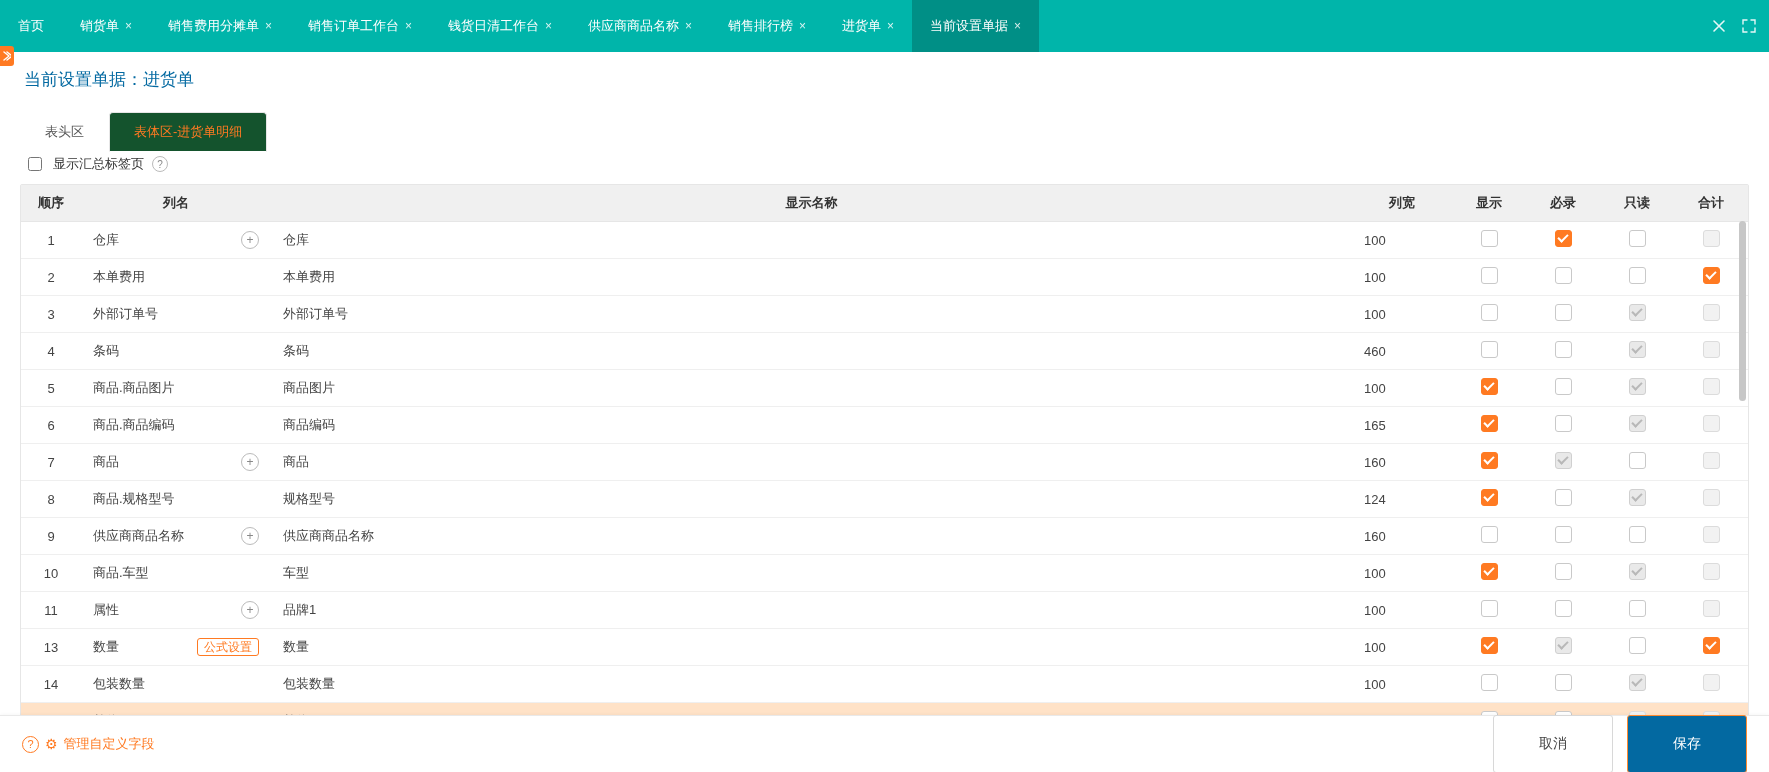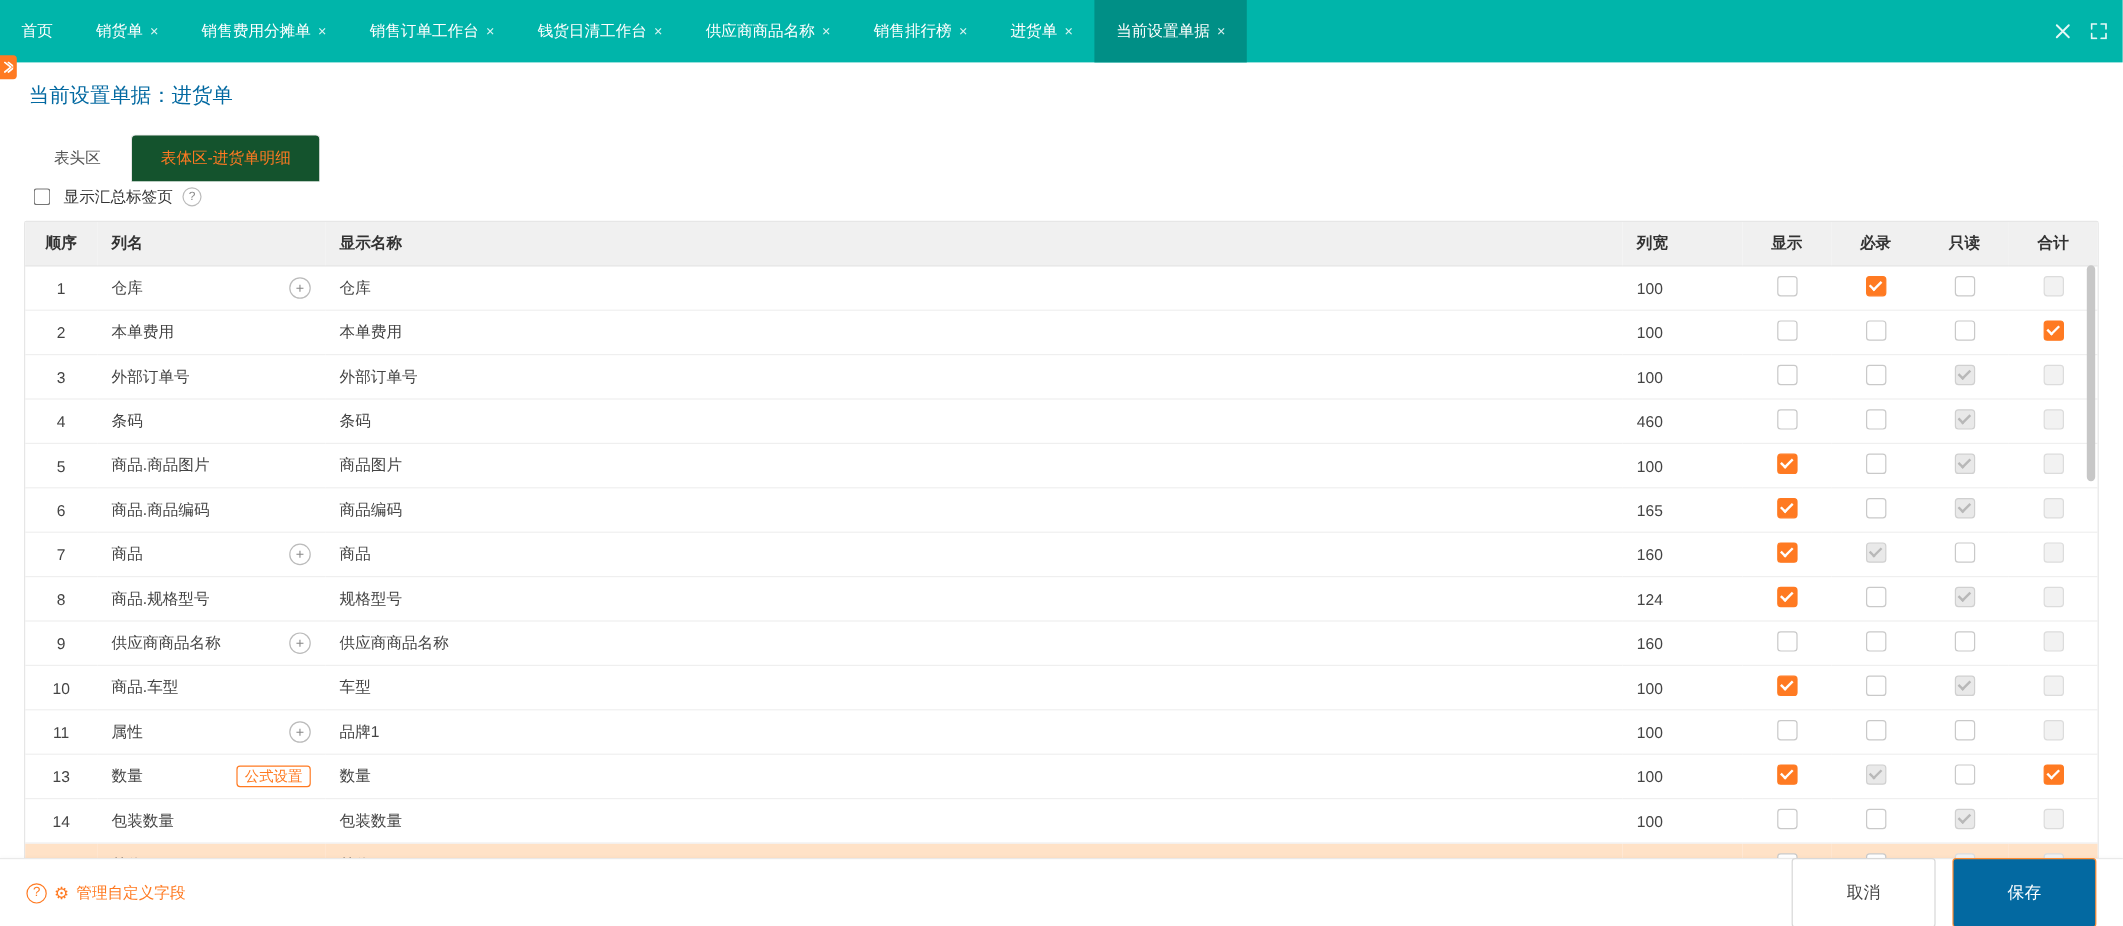--- a/index.html
+++ b/index.html
@@ -140,21 +140,21 @@
     position: relative;
   }
   table.data {
     width: 100%;
     border-collapse: collapse;
     table-layout: fixed;
   }
   table.data thead th {
     background: #f0f0f0;
     font-weight: 600;
-    text-align: left;
+    text-align: center;
     padding: 9px 12px;
     font-size: 13px;
     color: #333;
     border-bottom: 1px solid #e6e6e6;
   }
   table.data thead th.center, table.data td.center { text-align: center; }
   table.data tbody td {
     padding: 8px 12px;
     border-bottom: 1px solid #efefef;
     color: #444;

